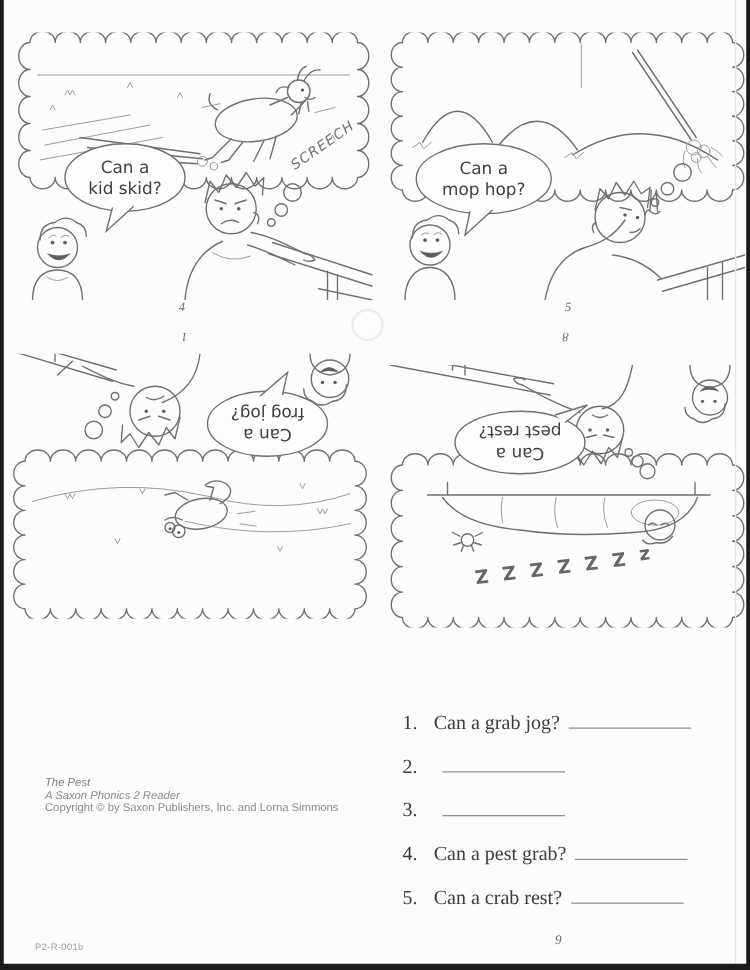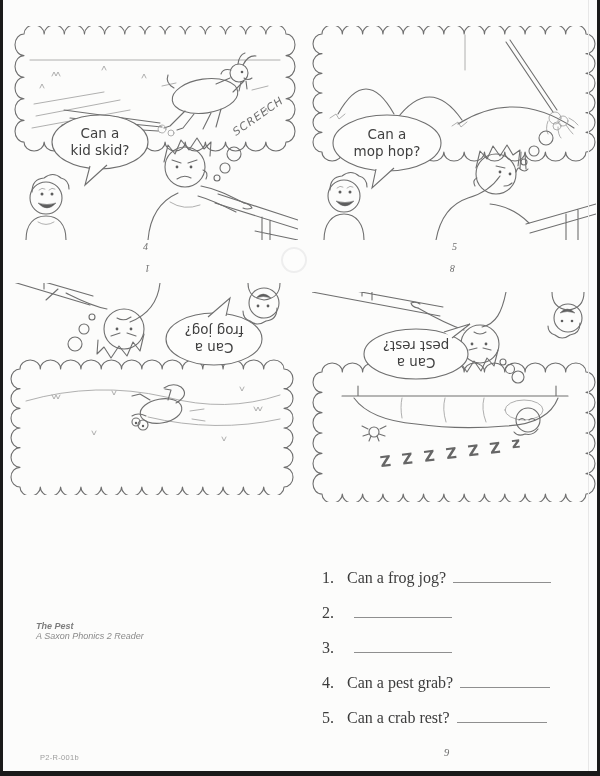--- a/index.html
+++ b/index.html
@@ -37,35 +37,35 @@
       letter-spacing:3px;text-anchor:middle;}
 
   
   .pgnum{position:absolute;font:italic 10px "Liberation Serif",serif;color:#6e6e6e;}
   #n4{left:143px;top:241px;} #n5{left:452px;top:241px;}
   #n1{left:145px;top:263px;} #n8{left:450px;top:263px;}
   .flip{transform:rotate(180deg);display:inline-block;}
 
   
   .credits{position:absolute;left:36px;top:621px;font-size:9px;line-height:10px;color:#8a8a8a;}
-  .credits .t{font-weight:bold;font-style:italic;color:#7d7d7d;}
+  .credits .t{font-weight:normal;font-style:italic;color:#7d7d7d;}
   .credits .s{font-style:italic;margin-bottom:0;}
   .credits .c{margin-bottom:9px;}
 
   
   .questions{position:absolute;left:322px;top:568px;width:268px;
              font-family:"Liberation Serif",serif;font-size:16px;color:#3c3c3c;}
   .q{display:flex;align-items:baseline;height:35px;}
   .qnum{width:25px;}
   .qblank{display:inline-block;width:98px;height:14px;margin-left:7px;
           border-bottom:1px solid #8f8f8f;}
   .q:nth-child(4) .qblank,.q:nth-child(5) .qblank{width:90px;}
 
   
-  .fcode{position:absolute;left:40px;top:753px;font-size:7.5px;color:#9d9d9d;letter-spacing:.3px;}
+  .fcode{position:absolute;left:28px;top:753px;font-size:7.5px;color:#9d9d9d;letter-spacing:.3px;}
   .fpage{position:absolute;left:444px;top:747px;font:italic 10.5px "Liberation Serif",serif;color:#6a6a6a;}
 </style>
 </head>
 <body>
 
 <div id="sheet">
 
   <div class="panel" id="pnl1">
     <svg width="286" height="214" viewBox="0 0 286 214">
       <g>
@@ -282,26 +282,27 @@
   </div>
 
   <div class="pgnum" id="n4">4</div>
   <div class="pgnum" id="n5">5</div>
   <div class="pgnum" id="n1"><span class="flip">1</span></div>
   <div class="pgnum" id="n8"><span class="flip">8</span></div>
 
   <div class="credits">
     <div class="t">The Pest</div>
     <div class="s">A Saxon Phonics 2 Reader</div>
+    <div class="c">Copyright © by Saxon Publishers, Inc. and Lorna Simmons</div>
   </div>
 
   <div class="questions">
     <div class="q">
       <span class="qnum">1.</span>
-      <span>Can a frog jog?</span>
+      <span>Can a grab jog?</span>
       <span class="qblank"></span>
     </div>
     <div class="q">
       <span class="qnum">2.</span>
       <span class="qblank"></span>
     </div>
     <div class="q">
       <span class="qnum">3.</span>
       <span class="qblank"></span>
     </div>

